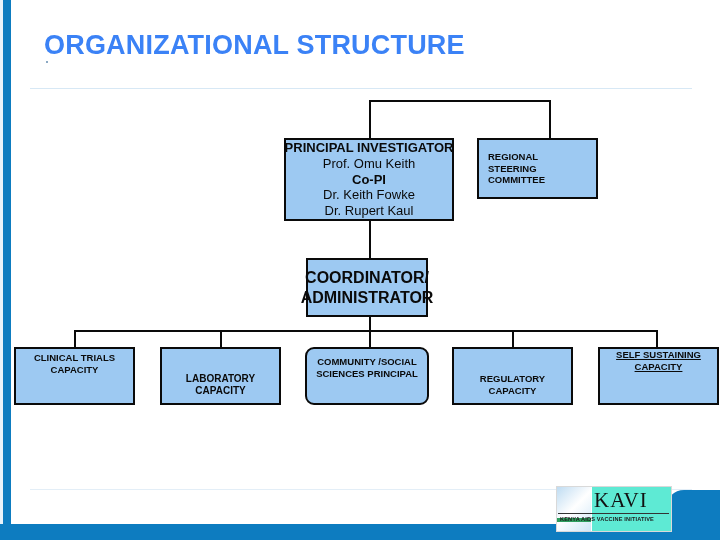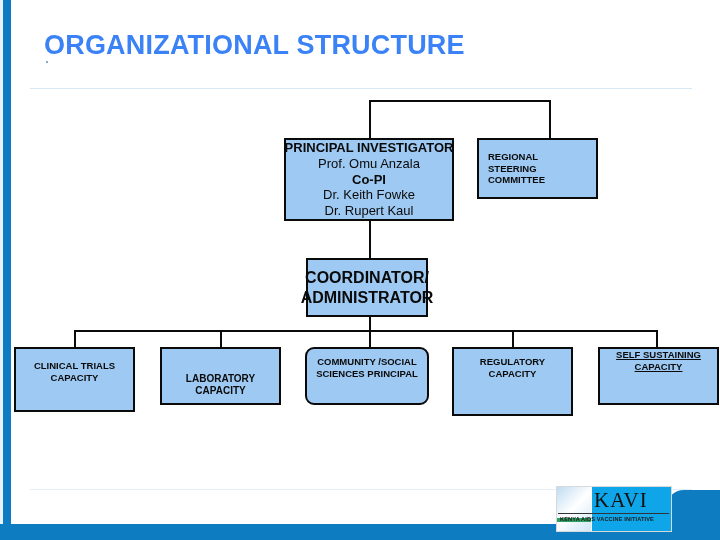--- a/index.html
+++ b/index.html
@@ -141,21 +141,21 @@
   .ln-h { height: 2px; }
   .ln-v { width: 2px; }
 
   
   .logo {
     position: absolute;
     left: 556px;
     top: 486px;
     width: 114px;
     height: 44px;
-    background: #0ea5e9;
+    background: #5eead4;
     border: 1px solid #d9d9d9;
     display: flex;
     align-items: stretch;
   }
   .logo-mark {
     width: 34px;
     height: 100%;
     position: relative;
     background: linear-gradient(135deg, #bfdcf2 0%, #ffffff 48%, #cfe6f7 100%);
     border-right: 1px solid #ffffff;
@@ -227,53 +227,53 @@
   <div class="ln-h" style="left:74px; top:330px; width:583px;"></div>
 
   <div class="ln-v" style="left:74px; top:330px; height:18px;"></div>
   <div class="ln-v" style="left:220px; top:330px; height:18px;"></div>
   <div class="ln-v" style="left:369px; top:330px; height:18px;"></div>
   <div class="ln-v" style="left:512px; top:330px; height:18px;"></div>
   <div class="ln-v" style="left:656px; top:330px; height:18px;"></div>
 
   <div class="node" style="left:284px; top:138px; width:170px; height:83px; font-size:13px;">
     <span class="ln b">PRINCIPAL INVESTIGATOR</span>
-    <span class="ln n">Prof. Omu Anzala</span>
+    <span class="ln n">Prof. Omu Keith</span>
     <span class="ln b">Co-PI</span>
     <span class="ln n">Dr. Keith Fowke</span>
     <span class="ln n">Dr. Rupert Kaul</span>
   </div>
 
   <div class="node" style="left:477px; top:138px; width:121px; height:61px; font-size:9.5px; align-items:flex-start; padding-left:9px; text-align:left;">
     <span class="ln b">REGIONAL</span>
     <span class="ln b">STEERING</span>
     <span class="ln b">COMMITTEE</span>
   </div>
 
   <div class="node" style="left:306px; top:258px; width:122px; height:59px; font-size:16px;">
     <span class="ln b">COORDINATOR/</span>
     <span class="ln b">ADMINISTRATOR</span>
   </div>
 
-  <div class="node" style="left:14px; top:347px; width:121px; height:65px; font-size:9.5px; justify-content:flex-start; padding-top:11px;">
+  <div class="node" style="left:14px; top:347px; width:121px; height:58px; font-size:9.5px; justify-content:flex-start; padding-top:3px;">
     <span class="ln b">CLINICAL TRIALS</span>
     <span class="ln b">CAPACITY</span>
   </div>
 
   <div class="node" style="left:160px; top:347px; width:121px; height:58px; font-size:10px; justify-content:flex-start; padding-top:24px;">
     <span class="ln b">LABORATORY</span>
     <span class="ln b">CAPACITY</span>
   </div>
 
   <div class="node" style="left:305px; top:347px; width:124px; height:58px; font-size:9.5px; justify-content:flex-start; padding-top:7px;border-radius:9px;">
     <span class="ln b">COMMUNITY /SOCIAL</span>
     <span class="ln b">SCIENCES PRINCIPAL</span>
   </div>
 
-  <div class="node" style="left:452px; top:347px; width:121px; height:69px; font-size:9.5px; justify-content:flex-start; padding-top:7px;">
+  <div class="node" style="left:452px; top:347px; width:121px; height:58px; font-size:9.5px; justify-content:flex-start; padding-top:24px;">
     <span class="ln b">REGULATORY</span>
     <span class="ln b">CAPACITY</span>
   </div>
 
   <div class="node" style="left:598px; top:347px; width:121px; height:58px; font-size:9.5px; justify-content:flex-start; text-decoration:underline;">
     <span class="ln b">SELF SUSTAINING</span>
     <span class="ln b">CAPACITY</span>
   </div>
 
   <div class="logo">

